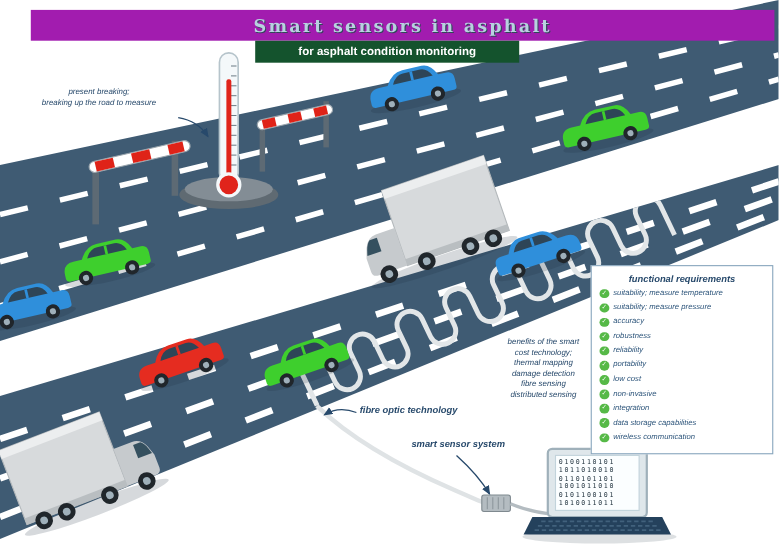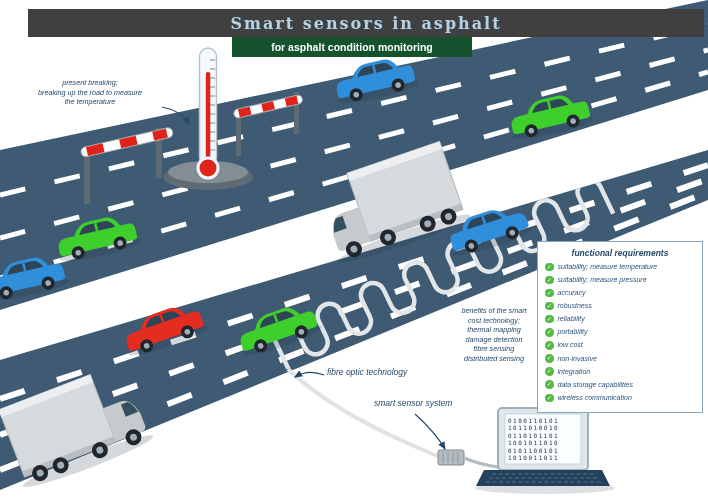--- a/index.html
+++ b/index.html
@@ -1,32 +1,32 @@
 <!DOCTYPE html>
 <html><head>
 <meta charset="utf-8">
 <style>
   html,body{margin:0;padding:0;background:#fff;}
   .stage{position:relative;width:708px;height:500px;overflow:hidden;background:#ffffff;
          font-family:"Liberation Sans", sans-serif;}
   .scene{position:absolute;left:0;top:0;}
 
-  .band-title{position:absolute;left:28px;top:9px;width:676px;height:28px;background:#404040;
+  .band-title{position:absolute;left:28px;top:9px;width:676px;height:28px;background:#a21caf;
               display:flex;align-items:center;justify-content:center;z-index:5;}
   .band-title span{font-family:"DejaVu Serif", serif;font-weight:bold;font-size:16px;
               letter-spacing:2px;color:#b9d0e0;text-shadow:1px 1px 0 #31485a;}
   .band-sub{position:absolute;left:232px;top:37px;width:240px;height:20px;background:#14532d;
               display:flex;align-items:center;justify-content:center;z-index:5;}
   .band-sub span{font-size:10.5px;font-weight:bold;color:#ffffff;}
 
   .note{position:absolute;z-index:6;color:#27496b;font-style:italic;font-size:7.2px;
         line-height:9.6px;text-align:center;}
   .note-present{left:14px;top:78px;width:152px;}
   .note-benefits{left:438px;top:306px;width:112px;}
-  .hand-label{position:absolute;z-index:6;color:#27496b;font-style:italic;font-weight:normal;
+  .hand-label{position:absolute;z-index:6;color:#27496b;font-style:italic;font-weight:bold;
         font-size:8.5px;}
   .label-fibre{left:327px;top:367px;}
   .label-sensor{left:374px;top:398px;text-align:center;}
 
   .panel{position:absolute;left:537px;top:241px;width:166px;z-index:7;background:#ffffff;
          border:1.3px solid #88a6bd;border-radius:0;padding:6px 7px 5px 7px;box-sizing:border-box;}
   .panel h3{margin:0 0 3px 0;text-align:center;font-size:8.5px;font-style:italic;
          color:#27496b;font-weight:bold;}
   .panel ul{list-style:none;margin:0;padding:0;}
   .panel li{display:flex;align-items:center;gap:4px;margin:4.6px 0;color:#2c547a;
@@ -166,21 +166,20 @@
   <div class="band-title">
     <span>Smart sensors in asphalt</span>
   </div>
   <div class="band-sub">
     <span>for asphalt condition monitoring</span>
   </div>
 
   <div class="note note-present">
     <div>present breaking;</div>
     <div>breaking up the road to measure</div>
-    <div>the temperature</div>
   </div>
 
   <div class="note note-benefits">
     <div>benefits of the smart</div>
     <div>cost technology;</div>
     <div>thermal mapping</div>
     <div>damage detection</div>
     <div>fibre sensing</div>
     <div>distributed sensing</div>
   </div>

